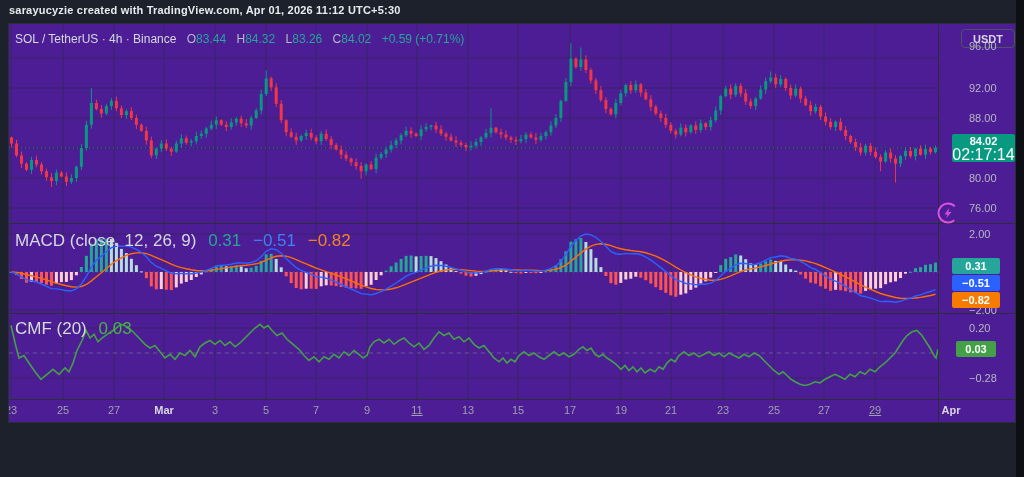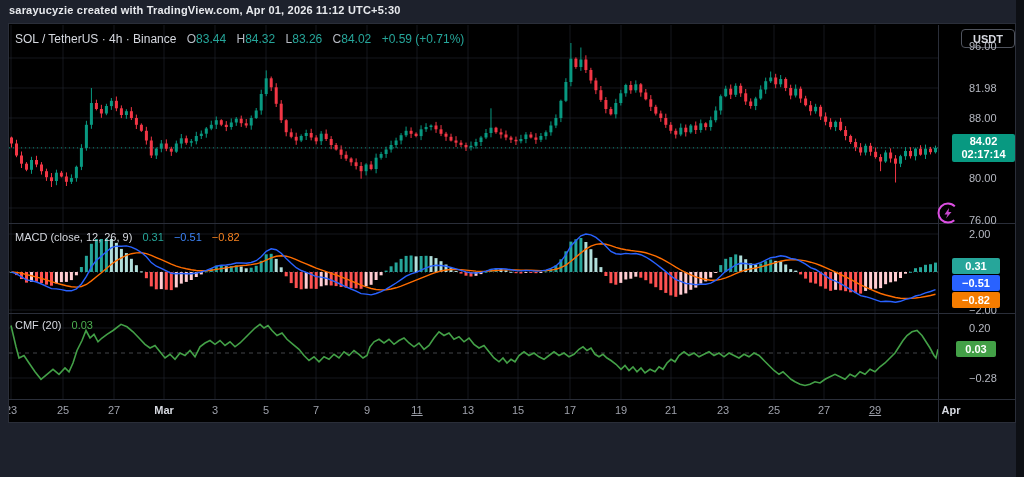--- a/index.html
+++ b/index.html
@@ -1,21 +1,21 @@
 <!DOCTYPE html>
 <html><head>
 <meta charset="utf-8">
 <style>
   * { box-sizing: border-box; margin: 0; padding: 0; }
   body { background:#0d0f14; font-family:"Liberation Sans", sans-serif; }
   .stage { position:relative; width:1016px; height:477px; background:#1d212c; overflow:hidden; }
   .attribution { position:absolute; left:9px; top:4px; font-size:11px; font-weight:700; color:#e8eaee; letter-spacing:.2px; }
-  .widget { position:absolute; left:8px; top:23px; width:1008px; height:400px; background:#000000; border:1px solid #2a2e39; }
+  .widget { position:absolute; left:8px; top:23px; width:1008px; height:400px; background:#4c1d95; border:1px solid #2a2e39; }
   .chart-svg { position:absolute; left:0; top:1px; }
-  .legend { position:absolute; font-size:11px; color:#d1d4dc; white-space:nowrap; z-index:5; }
+  .legend { position:absolute; font-size:17px; color:#d1d4dc; white-space:nowrap; z-index:5; }
   .legend .ttl { color:#d6d9e0; }
   .legend .sp { display:inline-block; width:7px; }
   .sep { position:absolute; left:0; width:1006px; height:1px; background:#2a2e39; z-index:4; }
   .axis-col { position:absolute; left:929px; top:1px; width:77px; height:398px; border-left:1px solid #2a2e39; z-index:6; }
   .usdt-btn { position:absolute; left:22px; top:4px; width:54px; height:19px; border:1px solid #50545e; border-radius:4px;
               color:#d7d9e0; font-size:11px; font-weight:700; display:flex; align-items:center; justify-content:center; background:transparent; }
   .ax-lbl { position:absolute; left:30px; font-size:11px; color:#b6b9c2; line-height:14px; }
   .badge { position:absolute; border-radius:2px; color:#fff; font-size:11px; font-weight:700;
            display:flex; flex-direction:column; align-items:center; justify-content:center; line-height:13px; z-index:7; }
   .time-axis { position:absolute; left:0; top:375px; width:1006px; height:23px; overflow:hidden; z-index:5; }
@@ -647,31 +647,31 @@
       <span style="color:#4caf50">0.03</span>
     </div>
 
     <div class="sep" style="top:199px"></div>
     <div class="sep" style="top:289px"></div>
     <div class="sep" style="top:375px"></div>
 
     <div class="axis-col" id="axisCol">
       <div class="usdt-btn">USDT</div>
     <div class="ax-lbl" style="top: 14px;">96.00</div>
-        <div class="ax-lbl" style="top: 56px;">81.98</div>
+        <div class="ax-lbl" style="top: 56px;">92.00</div>
         <div class="ax-lbl" style="top: 86px;">88.00</div>
         <div class="ax-lbl" style="top: 146px; text-align: right;">80.00</div>
-        <div class="ax-lbl" style="top: 188px;">76.00</div>
+        <div class="ax-lbl" style="top: 176px;">76.00</div>
         <div class="ax-lbl" style="top: 202px;">2.00</div>
         <div class="ax-lbl" style="top: 278px;">−2.00</div>
         <div class="ax-lbl" style="top: 296px;">0.20</div>
         <div class="ax-lbl" style="top: 346px;">−0.28</div>
         <div class="badge" style="left: 13px; top: 108.85px; width: 63px; height: 28px; background: rgb(8, 153, 129);">
           <div>84.02</div>
-          <div style="font-size: 11px; font-weight: 700;">02:17:14</div>
+          <div style="font-size: 16px; font-weight: 400;">02:17:14</div>
         </div>
         <div class="badge" style="left: 13px; top: 233px; width: 48px; height: 16px; background: rgb(38, 166, 154);">0.31</div>
         <div class="badge" style="left: 13px; top: 250px; width: 48px; height: 16px; background: rgb(41, 98, 255);">−0.51</div>
         <div class="badge" style="left: 13px; top: 267px; width: 48px; height: 16px; background: rgb(245, 124, 0);">−0.82</div>
         <div class="badge" style="left: 17px; top: 316.25px; width: 40px; height: 16px; background: rgb(67, 160, 71);">0.03</div>
       </div>
 
     <div class="time-axis" id="timeAxis">
         <div class="t-tick" style="left: 2px;">23</div>
         <div class="t-tick" style="left: 54px;">25</div>

